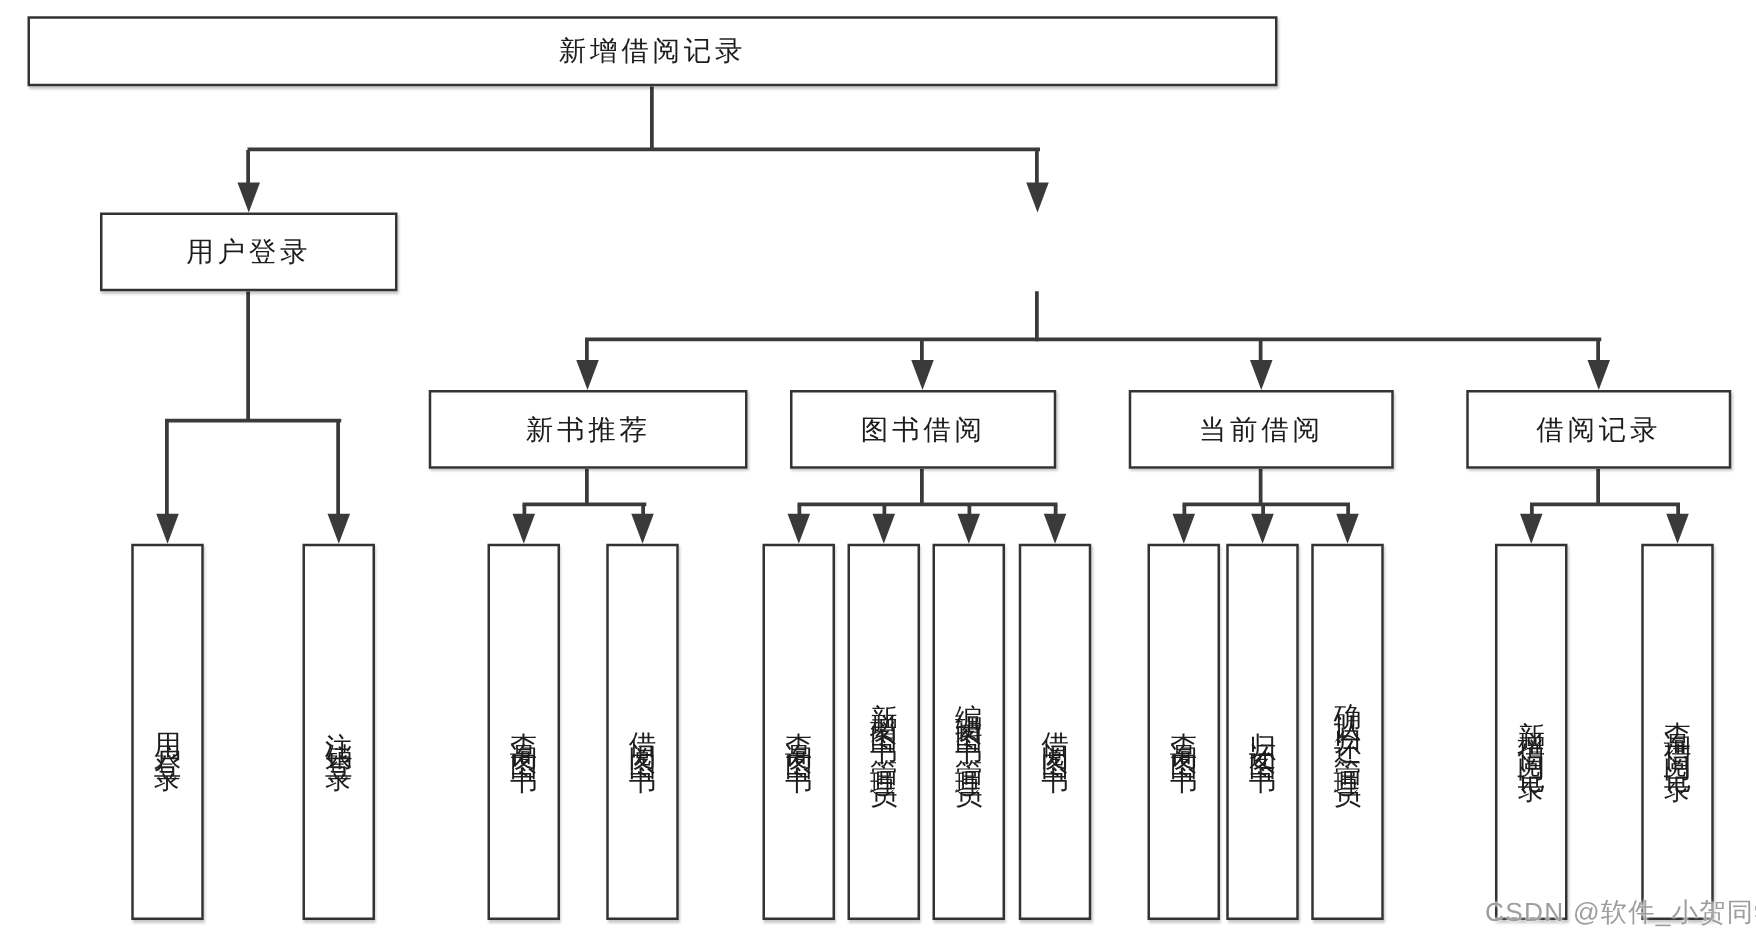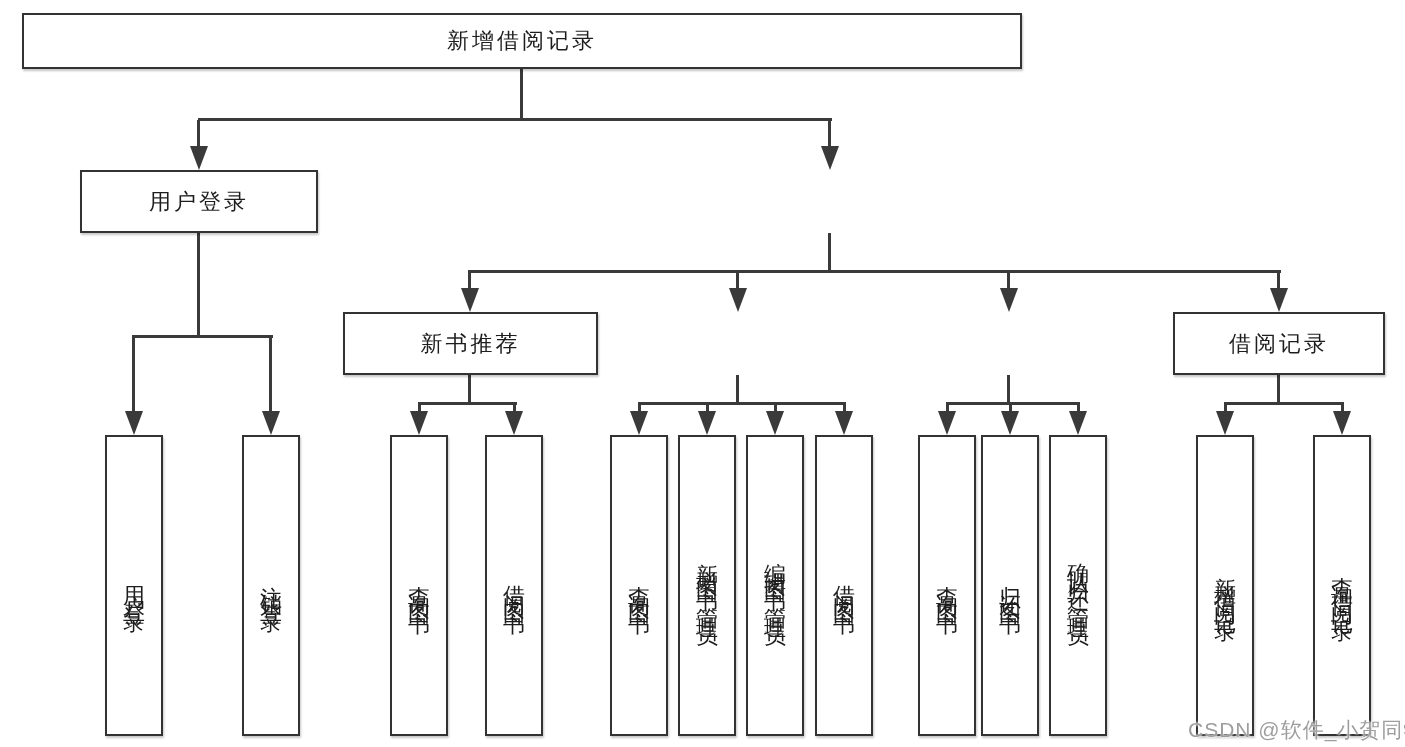--- a/index.html
+++ b/index.html
@@ -97,20 +97,26 @@
     <span>新增借阅记录</span>
   </div>
 
   <div class="node h-node" style="left:80px;top:170px;width:238px;height:63px;">
     <span>用户登录</span>
   </div>
 
   <div class="node h-node" style="left:343px;top:312px;width:255px;height:63px;">
     <span>新书推荐</span>
   </div>
+  <div class="node h-node" style="left:632px;top:312px;width:213px;height:63px;">
+    <span>图书借阅</span>
+  </div>
+  <div class="node h-node" style="left:903px;top:312px;width:212px;height:63px;">
+    <span>当前借阅</span>
+  </div>
   <div class="node h-node" style="left:1173px;top:312px;width:212px;height:63px;">
     <span>借阅记录</span>
   </div>
 
   <div class="node v-node" style="left:105px;top:435px;width:58px;height:301px;">
     <span>用户登录</span>
   </div>
   <div class="node v-node" style="left:242px;top:435px;width:58px;height:301px;">
     <span>注销登录</span>
   </div>

